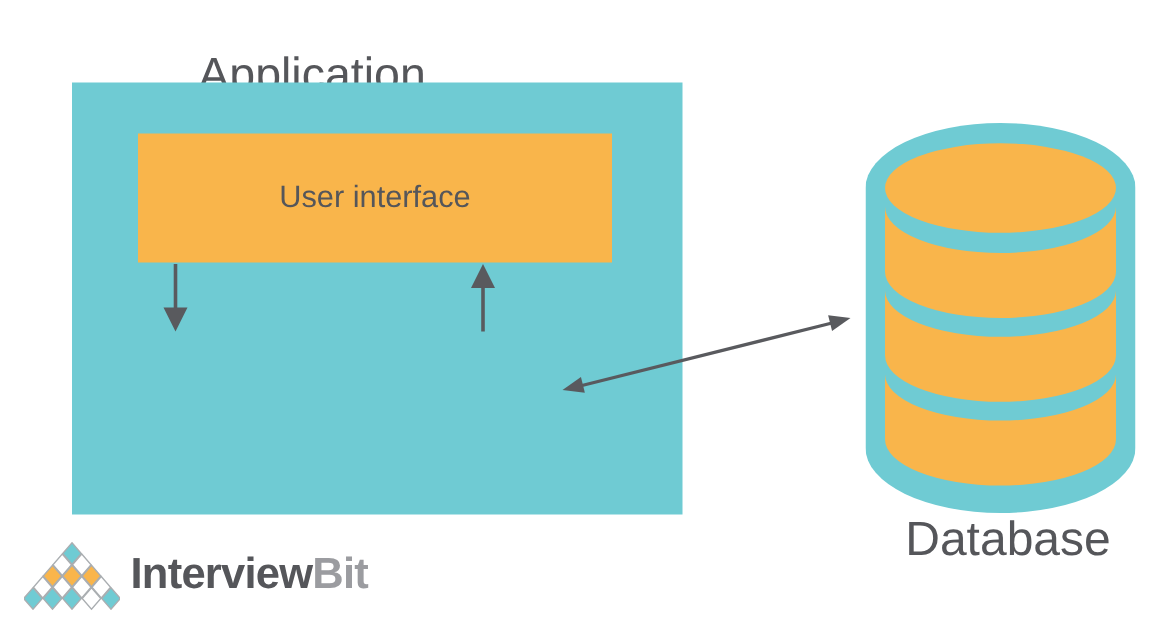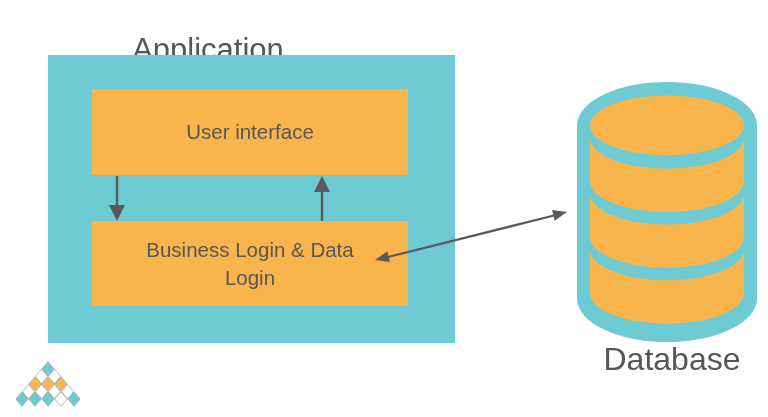--- a/index.html
+++ b/index.html
@@ -57,23 +57,20 @@
 <body>
 
 <div class="canvas">
 
   <div class="app-title">Application</div>
 
   <div class="app-box">
     <div class="node ui-box">
       <span class="node-label">User interface</span>
     </div>
-    <div class="node bl-box">
-      <span class="node-label">Business Login &amp; Data Login</span>
-    </div>
   </div>
 
   <svg class="arrows-overlay" viewBox="0 0 768 417" xmlns="http://www.w3.org/2000/svg">
 
     <g>
       <line x1="117" y1="176" x2="117" y2="206" style="stroke:var(--arrow);stroke-width:2.4"></line>
       <polygon points="109,205 125,205 117,221" style="fill:var(--arrow)"></polygon>
     </g>
 
     <g>
@@ -109,15 +106,18 @@
         <polygon points="12.5,23.3 18.7,30.5 12.5,37.7 6.3,30.5" style="fill:#FFFFFF;stroke:var(--diamond-border);stroke-width:0.9"></polygon>
         <polygon points="25.5,23.3 31.7,30.5 25.5,37.7 19.3,30.5" style="fill:#FFFFFF;stroke:var(--diamond-border);stroke-width:0.9"></polygon>
         <polygon points="38.5,23.3 44.7,30.5 38.5,37.7 32.3,30.5" style="fill:#FFFFFF;stroke:var(--diamond-border);stroke-width:0.9"></polygon>
         <polygon points="51.5,23.3 57.7,30.5 51.5,37.7 45.3,30.5" style="fill:#FFFFFF;stroke:var(--diamond-border);stroke-width:0.9"></polygon>
         <polygon points="6,30.8 12.2,38 6,45.2 -0.20000000000000018,38" style="fill:#6FCBD3;stroke:var(--diamond-border);stroke-width:0.9"></polygon>
         <polygon points="19,30.8 25.2,38 19,45.2 12.8,38" style="fill:#6FCBD3;stroke:var(--diamond-border);stroke-width:0.9"></polygon>
         <polygon points="32,30.8 38.2,38 32,45.2 25.8,38" style="fill:#6FCBD3;stroke:var(--diamond-border);stroke-width:0.9"></polygon>
         <polygon points="45,30.8 51.2,38 45,45.2 38.8,38" style="fill:#FFFFFF;stroke:var(--diamond-border);stroke-width:0.9"></polygon>
         <polygon points="58,30.8 64.2,38 58,45.2 51.8,38" style="fill:#6FCBD3;stroke:var(--diamond-border);stroke-width:0.9"></polygon>
       </svg>
+    <div class="logo-text">
+      <span class="primary">Interview</span><span class="secondary">Bit</span>
+    </div>
   </div>
 
 </div>
 
 </body></html>

